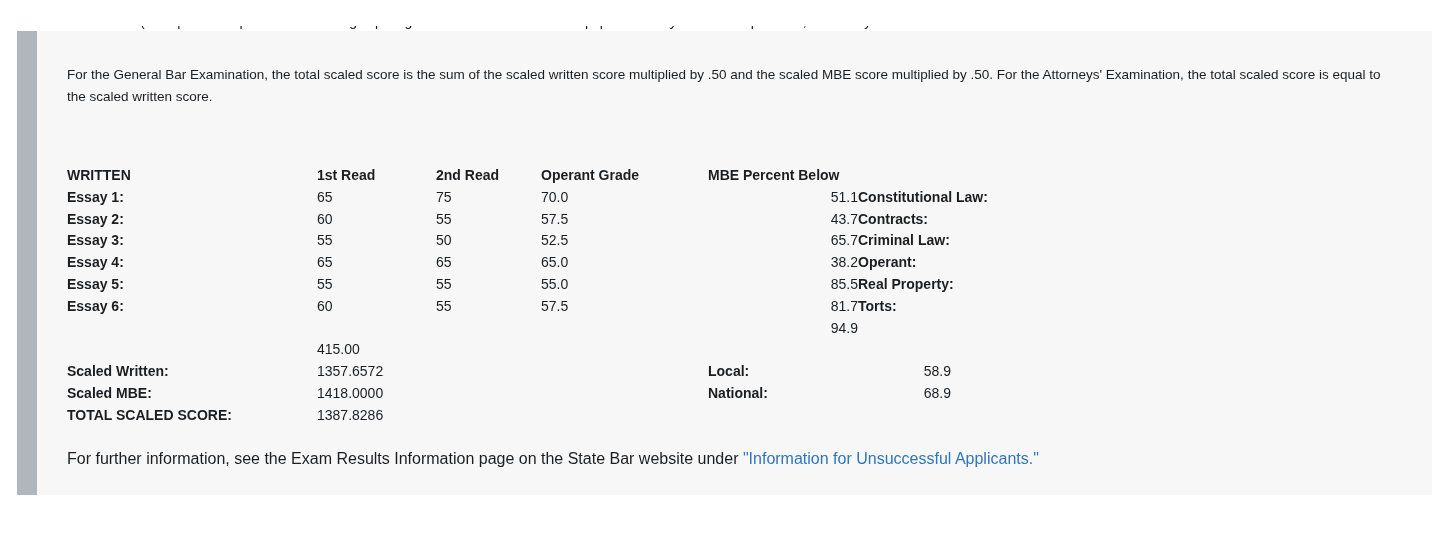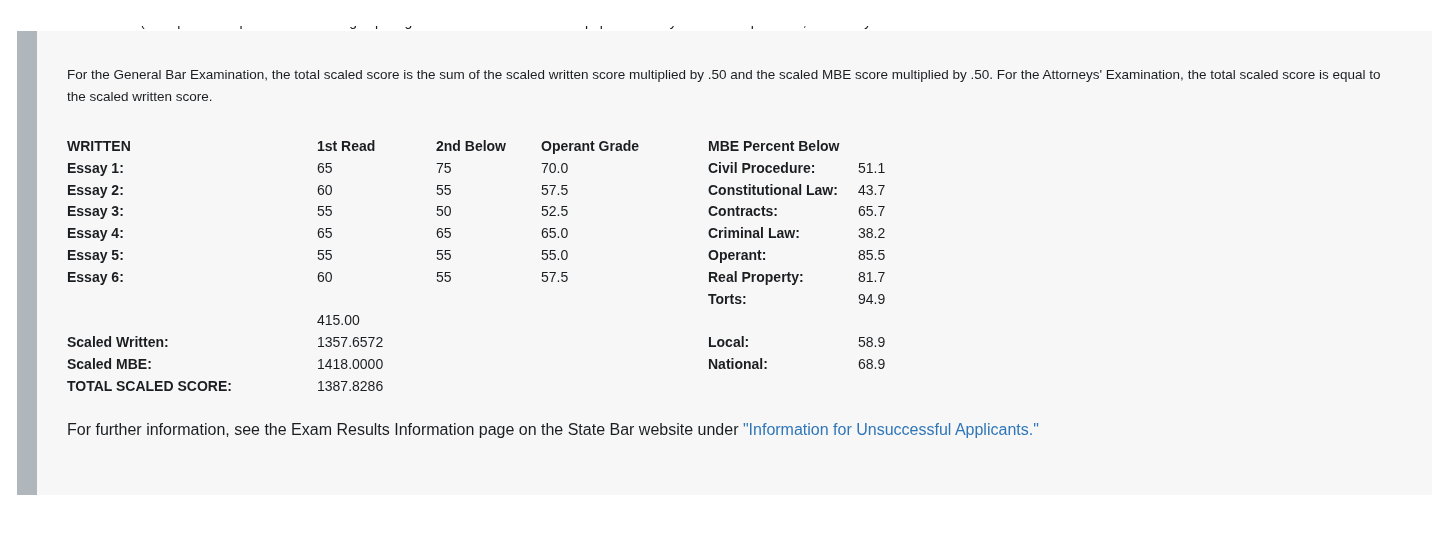--- a/index.html
+++ b/index.html
@@ -45,21 +45,21 @@
     padding: 33px 45px 0 30px;
   }
 
   .intro {
     width: 1320px;
     font-size: 13.5px;
     line-height: 22px;
     color: #1b1e21;
   }
 
-  .tables { position: relative; margin-top: 28px; }
+  .tables { position: relative; margin-top: 57px; }
 
   .grid-left {
     display: grid;
     grid-template-columns: 250px 119px 105px 167px;
     grid-auto-rows: 21.8px;
     width: 641px;
   }
   .grid-right {
     position: absolute;
     left: 641px; top: 0;
@@ -67,21 +67,21 @@
     grid-template-columns: 150px 93px;
     grid-auto-rows: 21.8px;
   }
   .cell {
     font-size: 14px;
     line-height: 21.8px;
     white-space: nowrap;
     overflow: visible;
   }
   .lb { font-weight: 700; }
-  .num { text-align: left; }
+  .num { text-align: right; }
   .span-rest { grid-column: 2 / -1; }
   .spacer-row { grid-column: 1 / -1; }
 
   .footer {
     margin-top: 21px;
     font-size: 16px;
     line-height: 22px;
   }
   .footer a {
     color: #2f76b9;
@@ -102,21 +102,21 @@
 
   <div class="panel">
 
     <p class="intro">For the General Bar Examination, the total scaled score is the sum of the scaled written score multiplied by .50 and the scaled MBE score multiplied by .50. For the Attorneys' Examination, the total scaled score is equal to the scaled written score.</p>
 
     <div class="tables">
 
       <div class="grid-left">
         <div class="cell lb">WRITTEN</div>
         <div class="cell lb">1st Read</div>
-        <div class="cell lb">2nd Below</div>
+        <div class="cell lb">2nd Read</div>
         <div class="cell lb">Operant Grade</div>
 
         <div class="cell lb">Essay 1:</div>
         <div class="cell">65</div>
         <div class="cell">75</div>
         <div class="cell">70.0</div>
 
         <div class="cell lb">Essay 2:</div>
         <div class="cell">60</div>
         <div class="cell">55</div>
@@ -152,21 +152,20 @@
         <div class="cell lb">Scaled MBE:</div>
         <div class="cell span-rest">1418.0000</div>
 
         <div class="cell lb">TOTAL SCALED SCORE:</div>
         <div class="cell span-rest">1387.8286</div>
       </div>
 
       <div class="grid-right">
         <div class="cell lb spacer-row">MBE Percent Below</div>
 
-        <div class="cell lb">Civil Procedure:</div>
         <div class="cell num">51.1</div>
 
         <div class="cell lb">Constitutional Law:</div>
         <div class="cell num">43.7</div>
 
         <div class="cell lb">Contracts:</div>
         <div class="cell num">65.7</div>
 
         <div class="cell lb">Criminal Law:</div>
         <div class="cell num">38.2</div>

